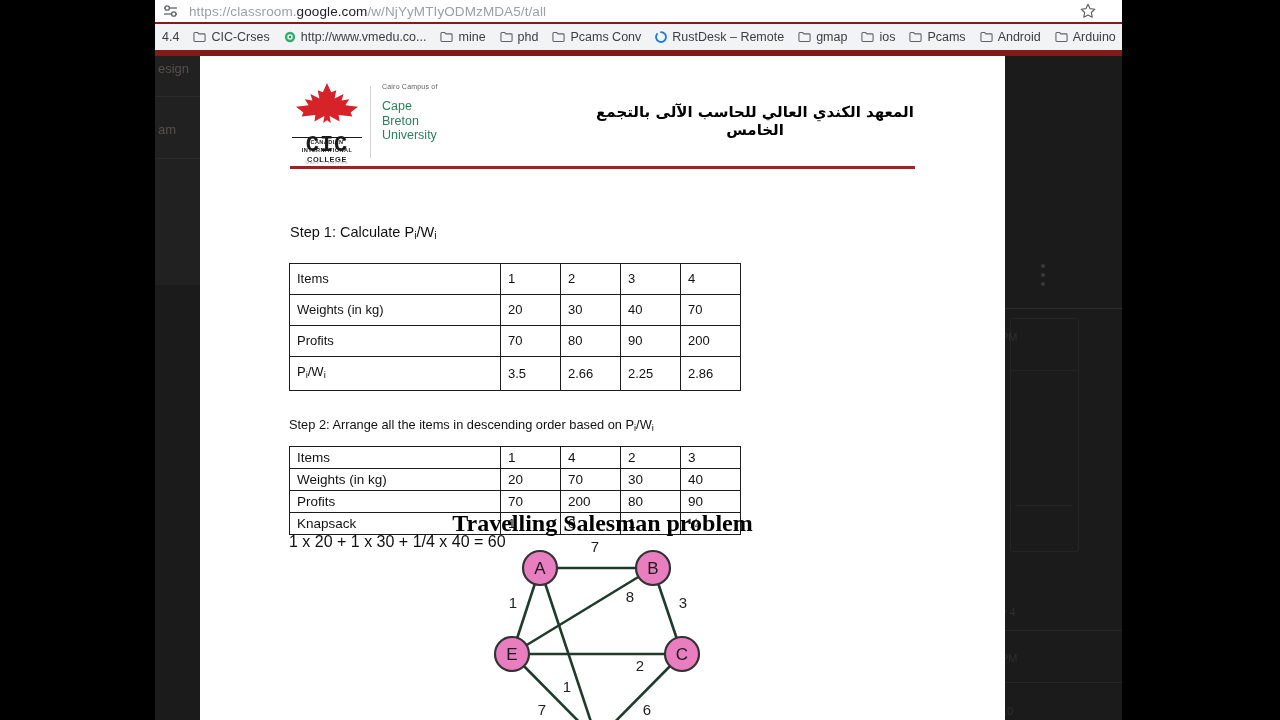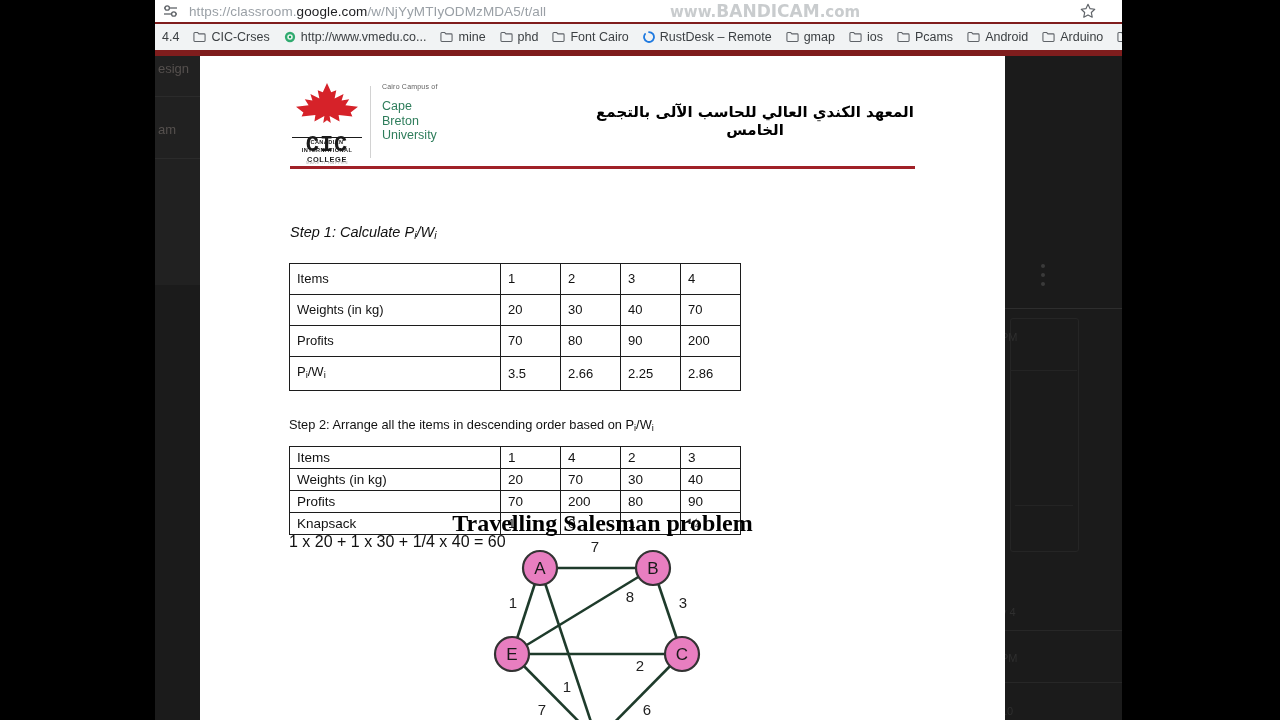--- a/index.html
+++ b/index.html
@@ -132,21 +132,21 @@
   }
   #header-rule{
     position:absolute;left:90px;top:116px;width:625px;height:2.5px;
     background:#a02128;
   }
 
   
   .step-label{
     position:absolute;font-size:13.5px;color:#111;white-space:nowrap;
   }
-  #step1{left:90px;top:174px;font-size:14.5px;font-style:italic;}
+  #step1{left:90px;top:174px;font-size:14.5px;}
   #step2{left:89px;top:367px;font-size:12.8px;}
   .sub{font-size:.72em;vertical-align:-0.22em;}
 
   
   table{border-collapse:collapse;position:absolute;border-radius:9px;}
   table td{
     border:1.2px solid #1c1c1c;
     font-size:13px;color:#111;
     padding:0 7px;
     white-space:nowrap;
@@ -398,21 +398,21 @@
           </svg>
         </span>
         <span class="bm-text">phd</span>
       </div>
       <div class="bm">
         <span class="glyph">
           <svg width="13" height="12" viewBox="0 0 14 12">
             <path d="M1 2.2a1 1 0 0 1 1-1h3.1l1.2 1.4H12a1 1 0 0 1 1 1v6.2a1 1 0 0 1-1 1H2a1 1 0 0 1-1-1Z" fill="none" stroke="#5f6368" stroke-width="1.15" stroke-linejoin="round"></path>
           </svg>
         </span>
-        <span class="bm-text">Font Cairo</span>
+        <span class="bm-text">Pcams Conv</span>
       </div>
       <div class="bm">
         <span class="glyph">
           <svg width="12" height="12" viewBox="0 0 14 14">
             <path d="M7 1.2a5.8 5.8 0 1 1-4.6 2.3" fill="none" stroke="#1f7ae0" stroke-width="2.1" stroke-linecap="round"></path>
           </svg>
         </span>
         <span class="bm-text">RustDesk – Remote</span>
       </div>
       <div class="bm">
@@ -457,14 +457,13 @@
       </div>
       <div class="bm">
         <span class="glyph">
           <svg width="13" height="12" viewBox="0 0 14 12">
             <path d="M1 2.2a1 1 0 0 1 1-1h3.1l1.2 1.4H12a1 1 0 0 1 1 1v6.2a1 1 0 0 1-1 1H2a1 1 0 0 1-1-1Z" fill="none" stroke="#5f6368" stroke-width="1.15" stroke-linejoin="round"></path>
           </svg>
         </span>
       </div>
     </div>
 
-  <div id="watermark"><span>www.</span><span class="big">BANDICAM</span><span>.com</span></div>
 </div>
 
 </body></html>

